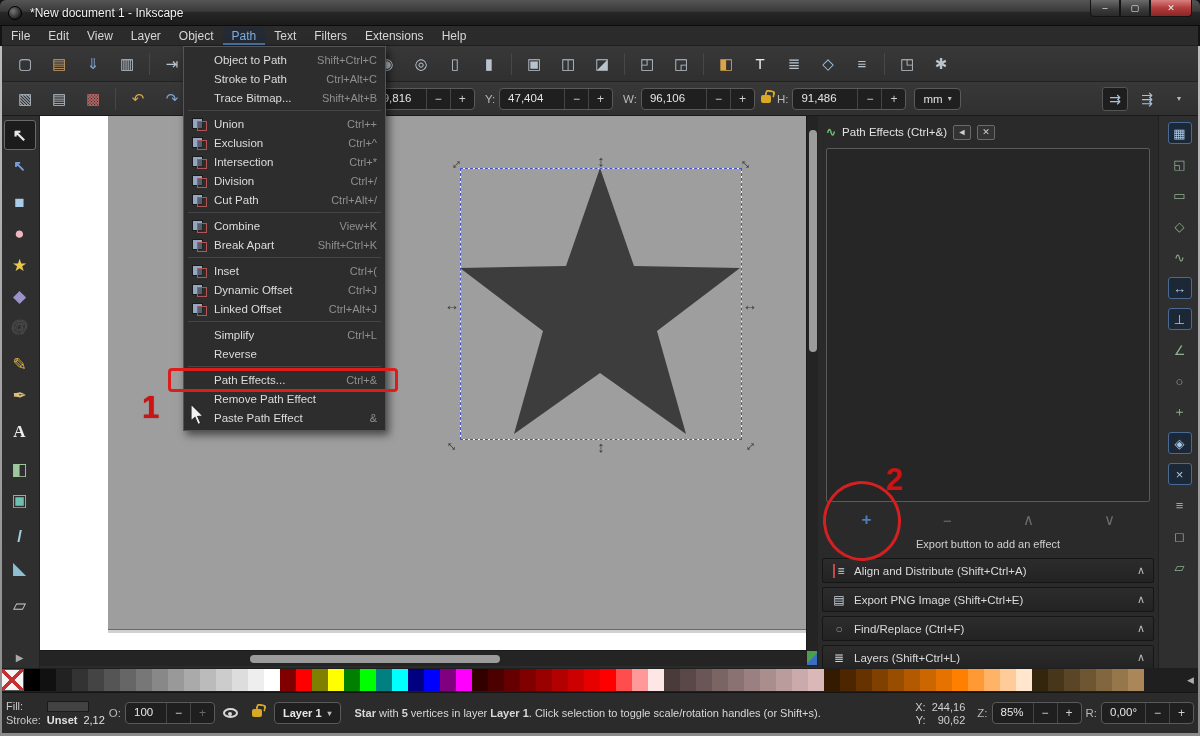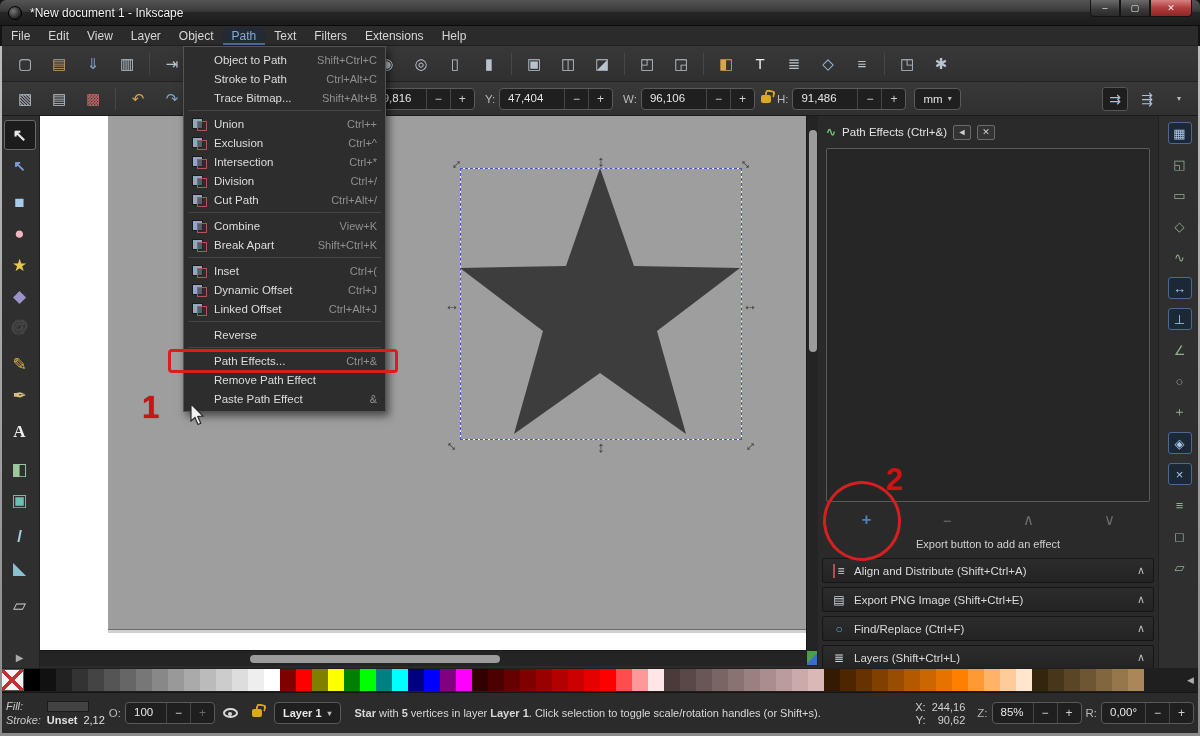--- a/index.html
+++ b/index.html
@@ -161,21 +161,21 @@
   .swatches { display:flex; flex:1; max-width:1120px; }
   .swatch { flex:1; }
   .pal-tail { width:56px; display:flex; align-items:center; justify-content:flex-end; padding-right:6px;
     color:#aaa; font-size:9px; }
 
   
   .statusbar { position:absolute; left:0; top:692px; width:1200px; height:44px; background:#2b2b2b;
     border-top:1px solid #151515; display:flex; align-items:center; padding:0 6px 3px 6px; font-size:11px;
     box-shadow:inset 0 -3px 0 #8a8a8a; }
   .fs-block { display:grid; grid-template-columns:auto auto; grid-row-gap:2px; grid-column-gap:6px; align-items:center; }
-  .fs-label { color:#c8c8c8;font-style:italic; }
+  .fs-label { color:#c8c8c8; }
   .fill-swatch { width:42px; height:11px; border:1px solid #1a1a1a; }
   .stroke-vals { display:flex; gap:6px; color:#e0e0e0; }
   .bold { font-weight:bold; }
   .layer-dd { display:flex; align-items:center; gap:6px; height:22px; padding:0 8px; margin:0 6px;
     background:#1f1f1f; border:1px solid #5a5a5a; border-radius:4px; color:#e6e6e6; font-size:11px; font-weight:bold; }
   .status-msg { flex:1; margin-left:8px; color:#d8d8d8; font-size:11px; white-space:nowrap; overflow:hidden; }
   .coords { display:grid; grid-template-columns:auto auto; grid-column-gap:6px; grid-row-gap:1px;
     color:#cfcfcf; text-align:right; margin-right:8px; }
   .statusbar .fld-label { margin:0 4px; }
 
@@ -805,20 +805,25 @@
         <span class="ml">Linked Offset</span>
         <span class="ms">Ctrl+Alt+J</span>
       </div>
 
       <div class="mrow separator">
         
         
         
       </div>
 
+      <div class="mrow">
+        <span class="mi"></span>
+        <span class="ml">Simplify</span>
+        <span class="ms">Ctrl+L</span>
+      </div>
 
       <div class="mrow">
         <span class="mi"></span>
         <span class="ml">Reverse</span>
         <span class="ms"></span>
       </div>
 
       <div class="mrow separator">
         
         

